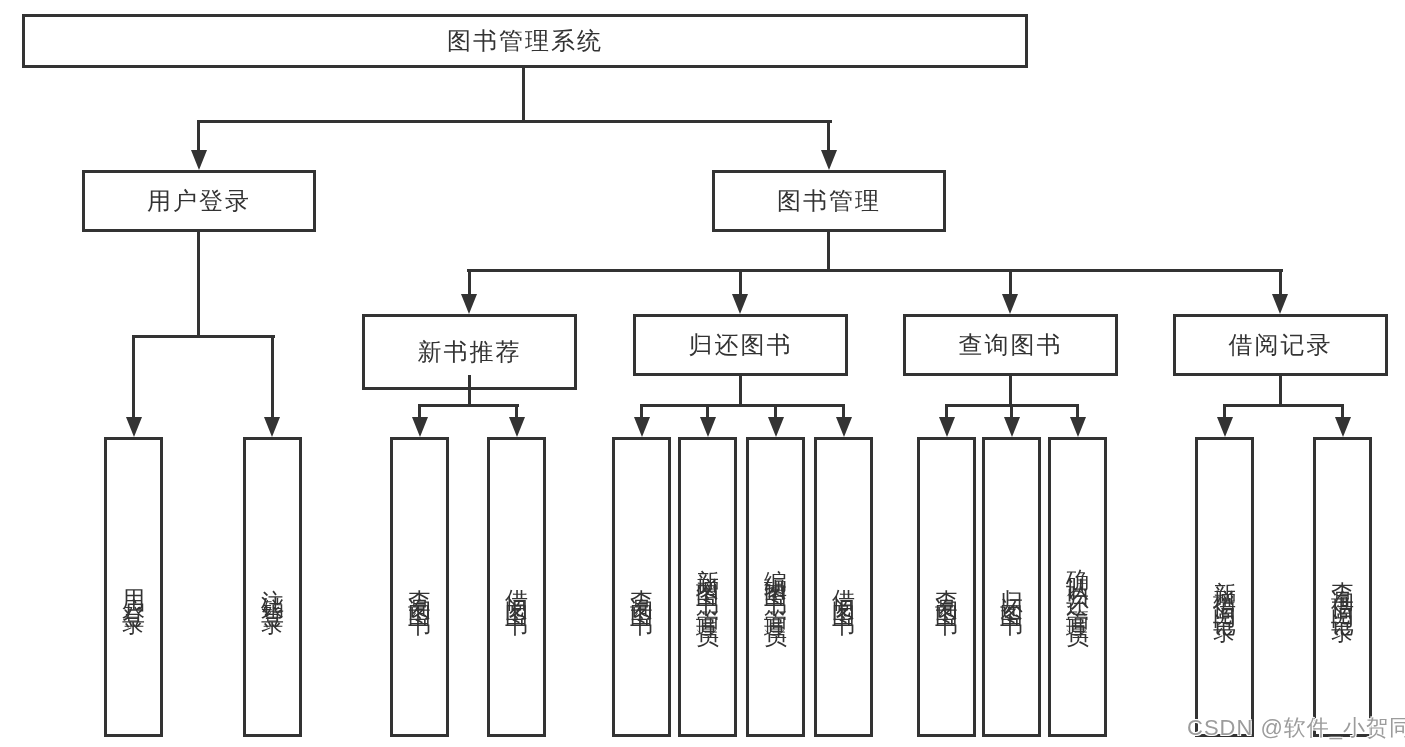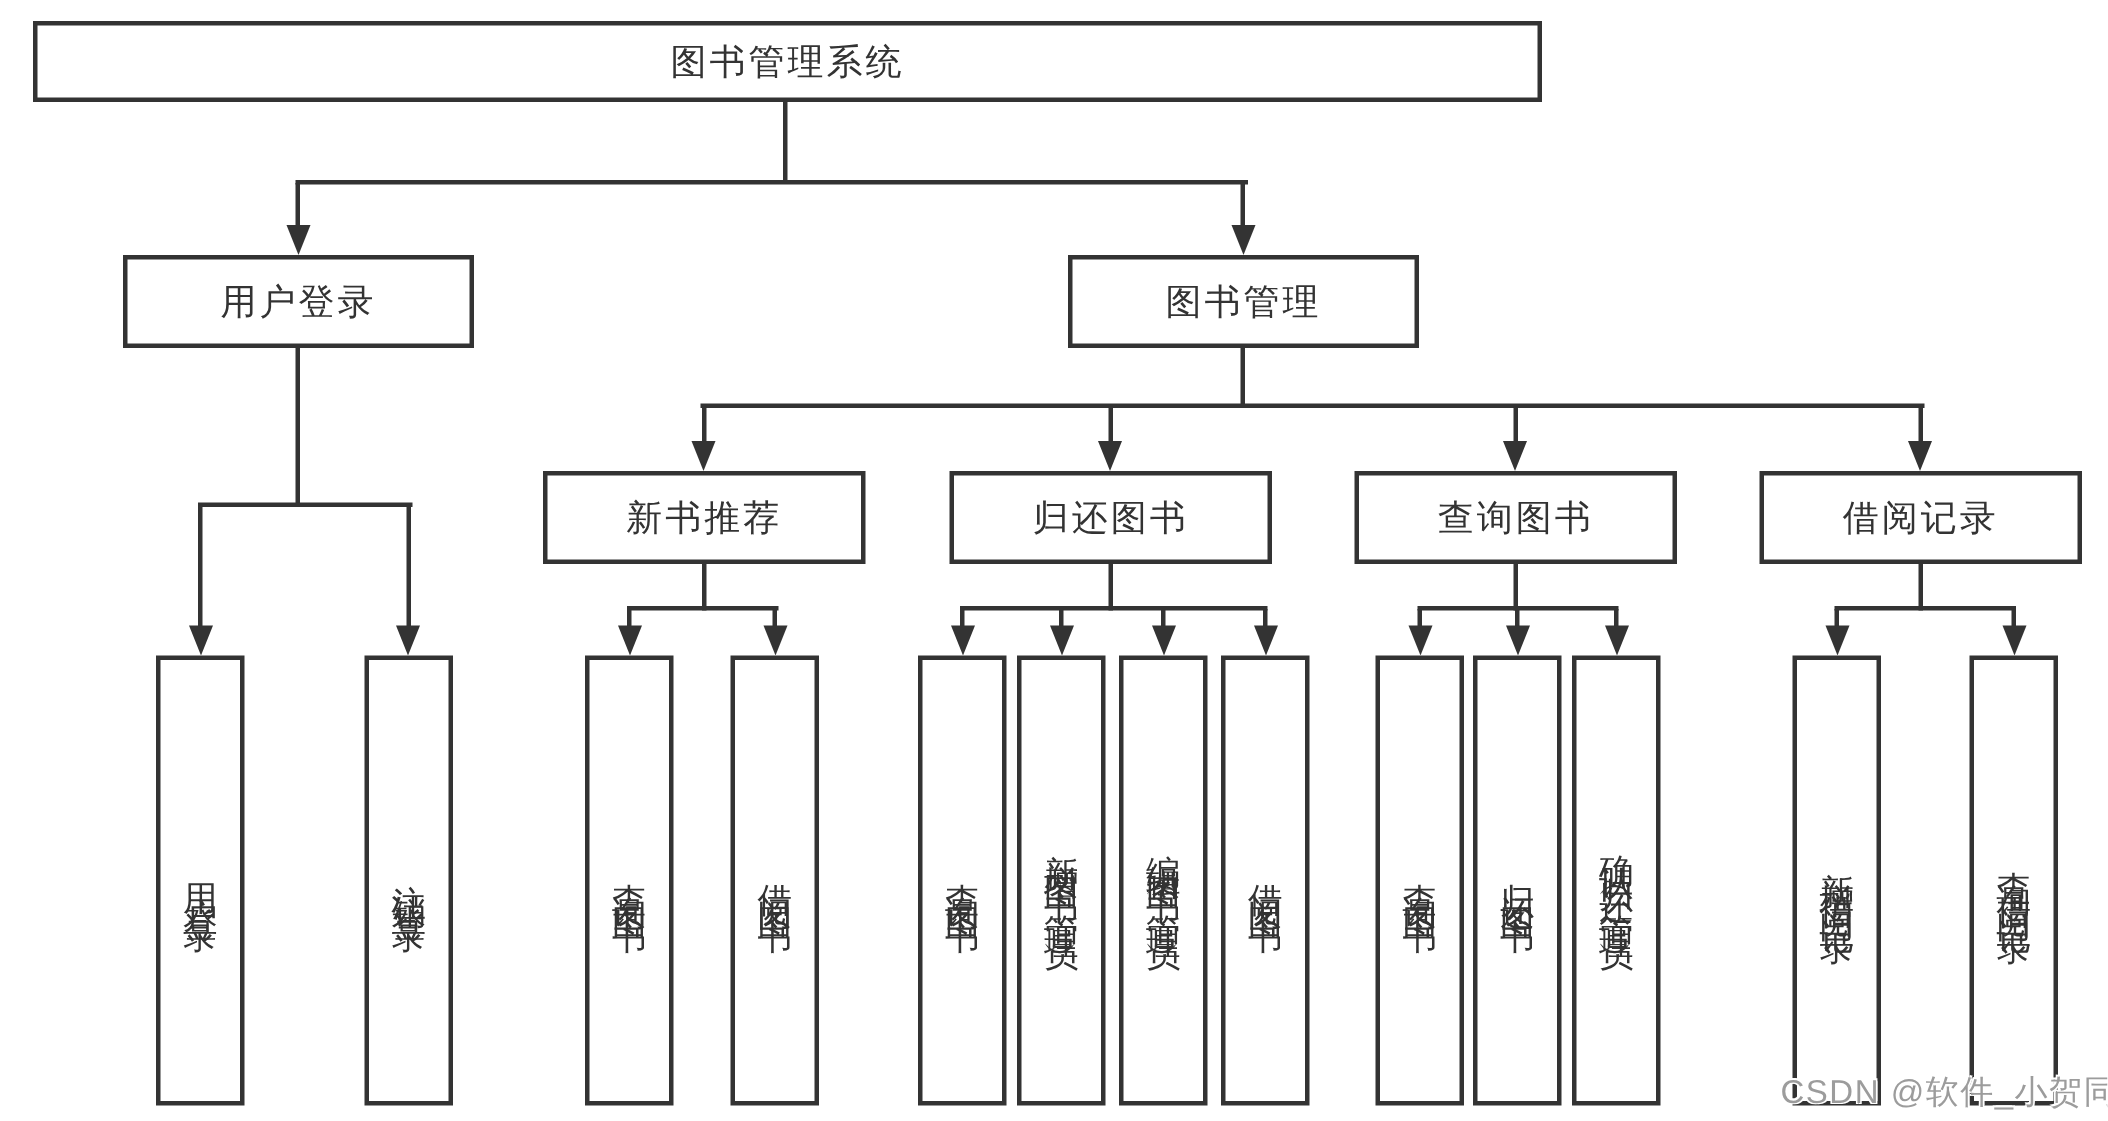--- a/index.html
+++ b/index.html
@@ -100,21 +100,21 @@
   <div class="hline" style="left:467px; top:269px; width:816px;"></div>
   <div class="vline" style="left:468px; top:271px; height:24px;"></div>
   <div class="arrow" style="left:461px; top:294px;"></div>
   <div class="vline" style="left:739px; top:271px; height:24px;"></div>
   <div class="arrow" style="left:732px; top:294px;"></div>
   <div class="vline" style="left:1009px; top:271px; height:24px;"></div>
   <div class="arrow" style="left:1002px; top:294px;"></div>
   <div class="vline" style="left:1279px; top:271px; height:24px;"></div>
   <div class="arrow" style="left:1272px; top:294px;"></div>
 
-  <div class="node h-label" style="left:362px; top:314px; width:215px; height:62px;">
+  <div class="node h-label" style="left:362px; top:314px; width:215px; height:76px;">
     <span>新书推荐</span>
   </div>
   <div class="node h-label" style="left:633px; top:314px; width:215px; height:62px;">
     <span>归还图书</span>
   </div>
   <div class="node h-label" style="left:903px; top:314px; width:215px; height:62px;">
     <span>查询图书</span>
   </div>
   <div class="node h-label" style="left:1173px; top:314px; width:215px; height:62px;">
     <span>借阅记录</span>

